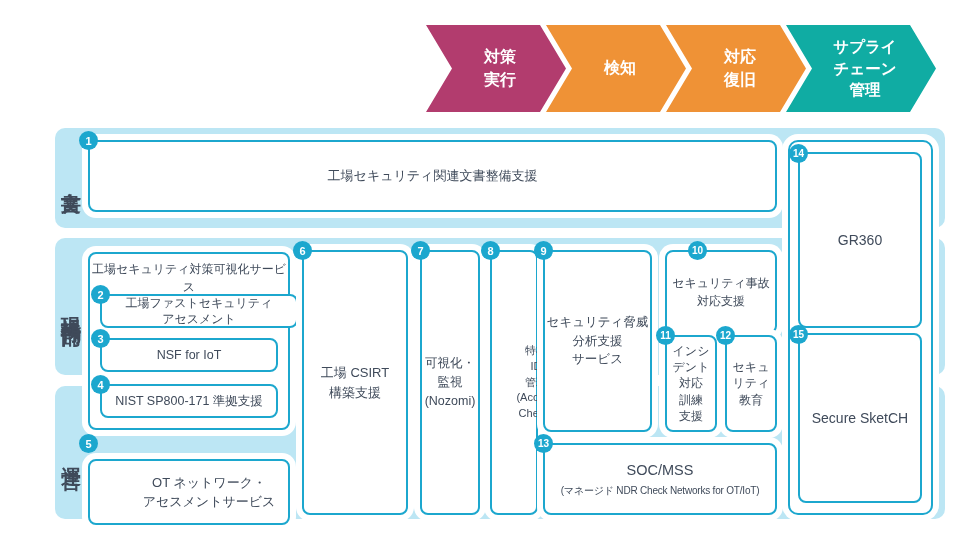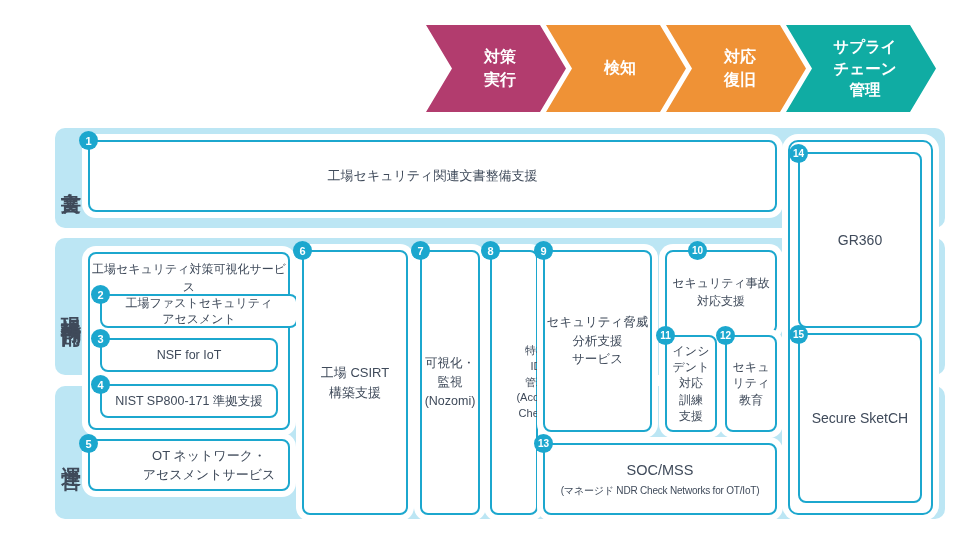--- a/index.html
+++ b/index.html
@@ -44,21 +44,21 @@
          justify-content:center; text-align:center; color:#3F4A5A; white-space:pre-line;
          font-size:13px; line-height:1.5; }
   .no-halo { box-shadow:none; }
   #b1  { left:88px;  top:140px; width:689px; height:72px; }
   #grp { left:88px;  top:252px; width:202px; height:178px; justify-content:flex-start; }
   .grp-heading { position:absolute; top:6px; left:0; right:0; text-align:center;
                  font-size:12px; color:#3F4A5A; }
   #b2  { left:100px; top:294px; width:198px; height:34px; font-size:12px; line-height:1.35; }
   #b3  { left:100px; top:338px; width:178px; height:34px; font-size:12.5px; }
   #b4  { left:100px; top:384px; width:178px; height:34px; font-size:12.5px; }
-  #b5  { left:88px;  top:439px; width:202px; height:52px;padding-left:40px; }
+  #b5  { left:88px;  top:459px; width:202px; height:66px;padding-left:40px; }
   #b6  { left:302px; top:250px; width:106px; height:265px; }
   #b7  { left:420px; top:250px; width:60px;  height:265px; font-size:12.5px; line-height:1.5; }
   #b8  { left:490px; top:250px; width:44px;  height:265px; font-size:11px; line-height:1.45;padding-left:44px; }
   #b9  { left:543px; top:250px; width:109px; height:182px; font-size:12.5px; }
   #b10 { left:665px; top:250px; width:112px; height:84px; font-size:12px; }
   #b11 { left:665px; top:335px; width:52px;  height:97px; font-size:12px; line-height:1.35; }
   #b12 { left:725px; top:335px; width:52px;  height:97px; font-size:12px; line-height:1.35; }
   #b13 { left:543px; top:443px; width:234px; height:72px; }
   .soc-title { font-size:14.5px; }
   .soc-sub   { font-size:10px; letter-spacing:-0.2px; margin-top:2px; }

